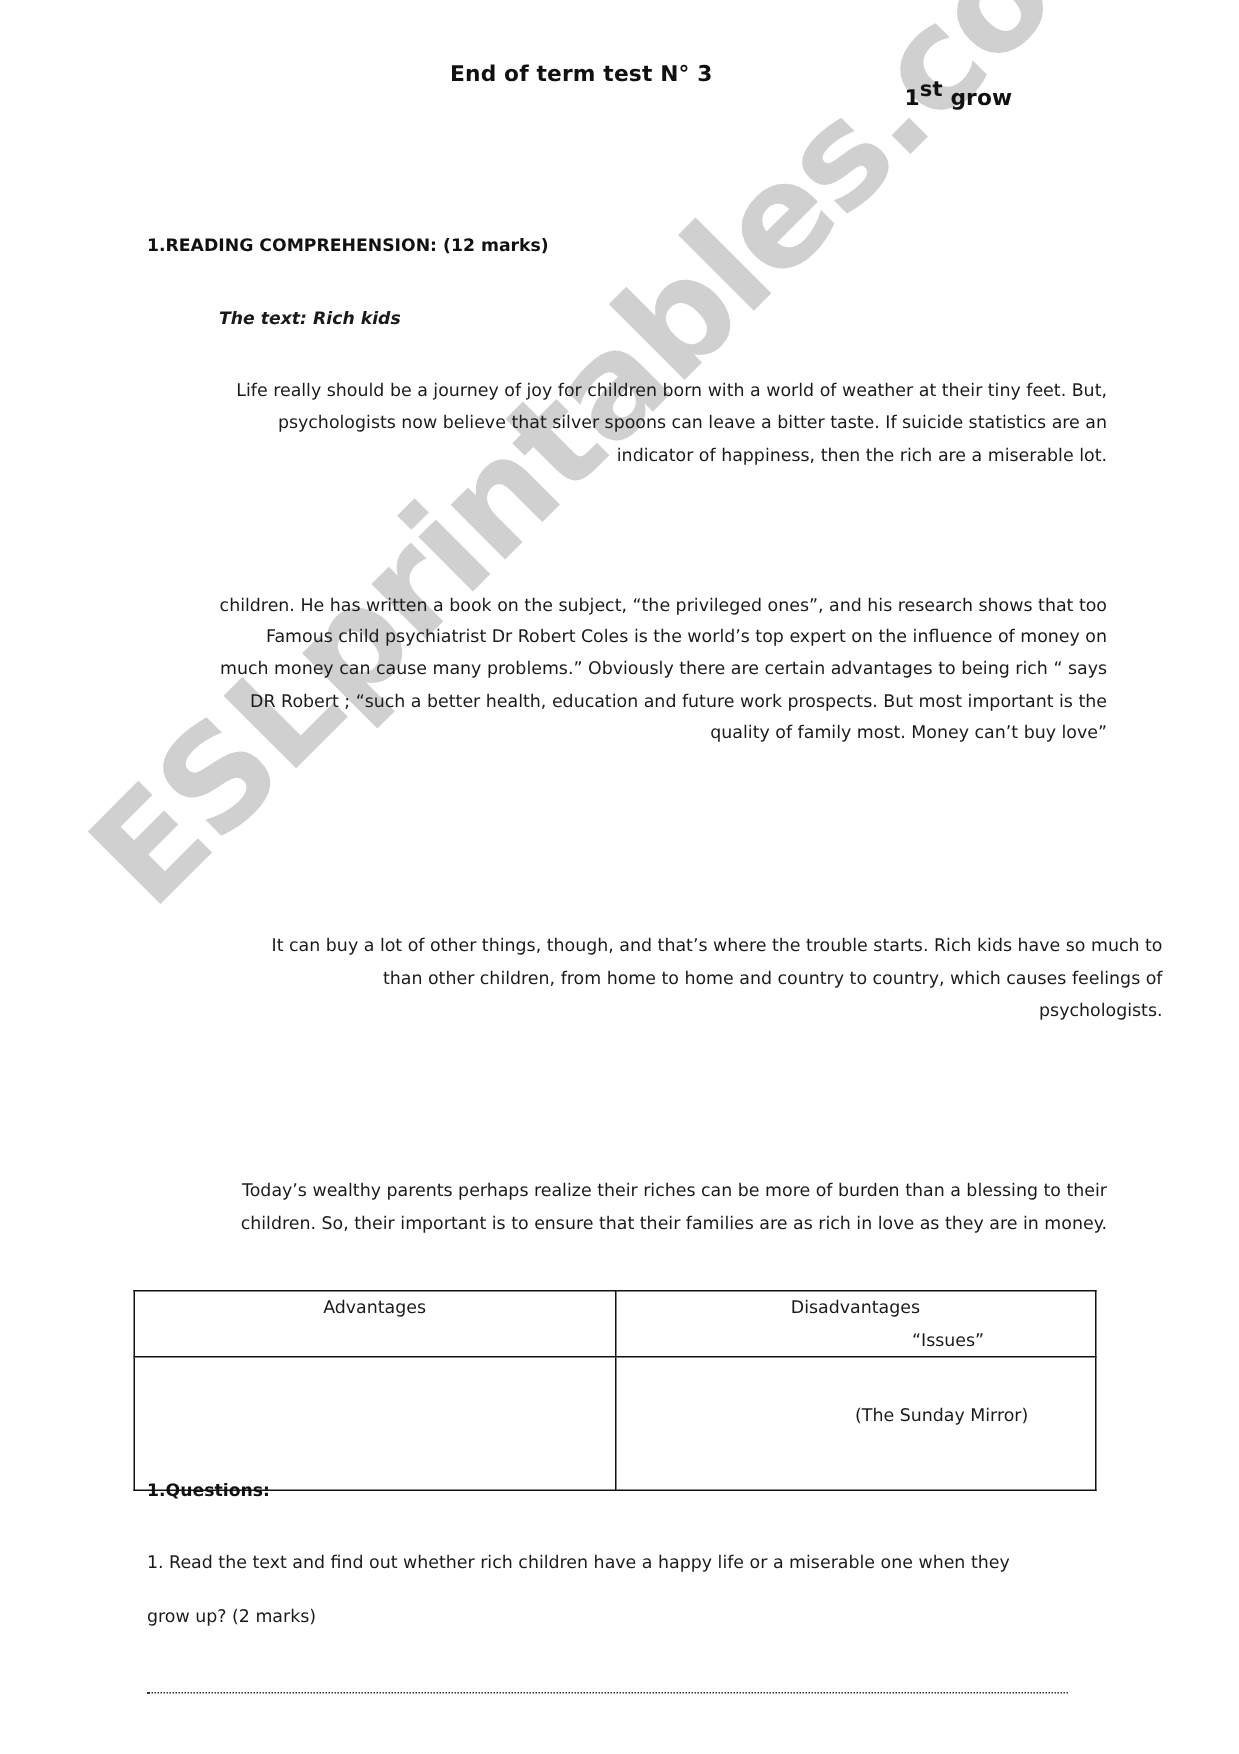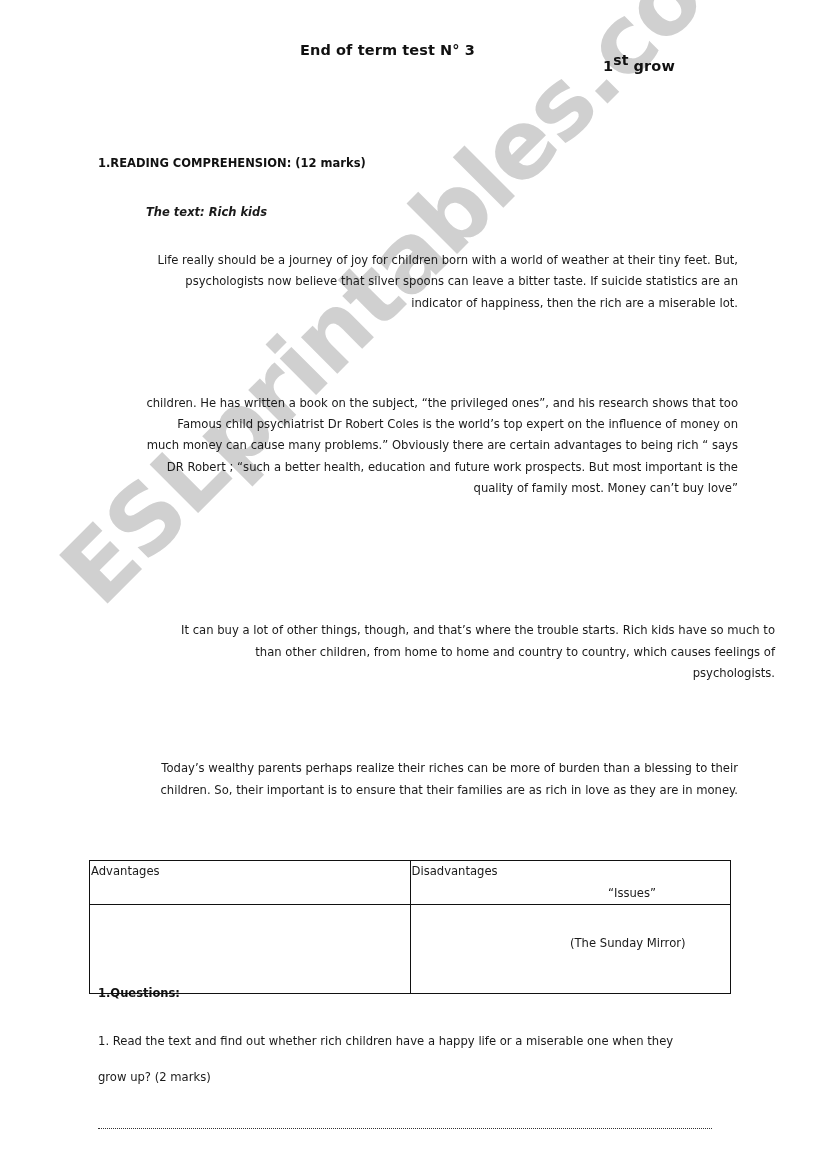--- a/index.html
+++ b/index.html
@@ -69,20 +69,21 @@
     table.adv {
       position: absolute;
       left: 89px;
       top: 860px;
       width: 642px;
       border-collapse: collapse;
     }
     table.adv td {
       border: 1.3px solid #111;
       vertical-align: top;
+      text-align: center;
       font-family: "DejaVu Sans", sans-serif;
       font-size: 11.6px;
       padding-top: 3px;
     }
     table.adv tr.head td { height: 39px; }
     table.adv tr.body td { height: 84px; }
     .watermark {
       position: absolute;
       left: 40px;
       top: 548px;
@@ -126,21 +127,21 @@
     <span class="ln">DR Robert ; “such a better health, education and future work prospects. But most important is the</span>
     <span class="ln">quality of family most. Money can’t buy love”</span>
   </div>
 
   <div class="para fg" style="top:390px;margin-left:37px;">
     <span class="ln">It can buy a lot of other things, though,  and that’s where the trouble starts.  Rich kids have so much to</span>
     <span class="ln">than other children, from home to home and country to country, which causes feelings of</span>
     <span class="ln">psychologists.</span>
   </div>
 
-  <div class="para fg" style="top:464px;">
+  <div class="para fg" style="top:489px;">
     <span class="ln">Today’s wealthy parents perhaps realize their riches can be more of burden than a blessing to their</span>
     <span class="ln">children. So, their important is to ensure that their families are as rich in love as they are in money.</span>
   </div>
 
   <div class="abs body-text fg" style="left:608px; top:549px;">“Issues”</div>
   <div class="abs body-text fg" style="left:570px; top:585px;">(The Sunday Mirror)</div>
 
   <div class="abs section-head fg" style="left:98px; top:621px;">1.Questions:</div>
 
   <div class="abs body-text fg" style="left:98px; top:655px;">1. Read the text and find out whether rich children have a happy life or a miserable one when they</div>

